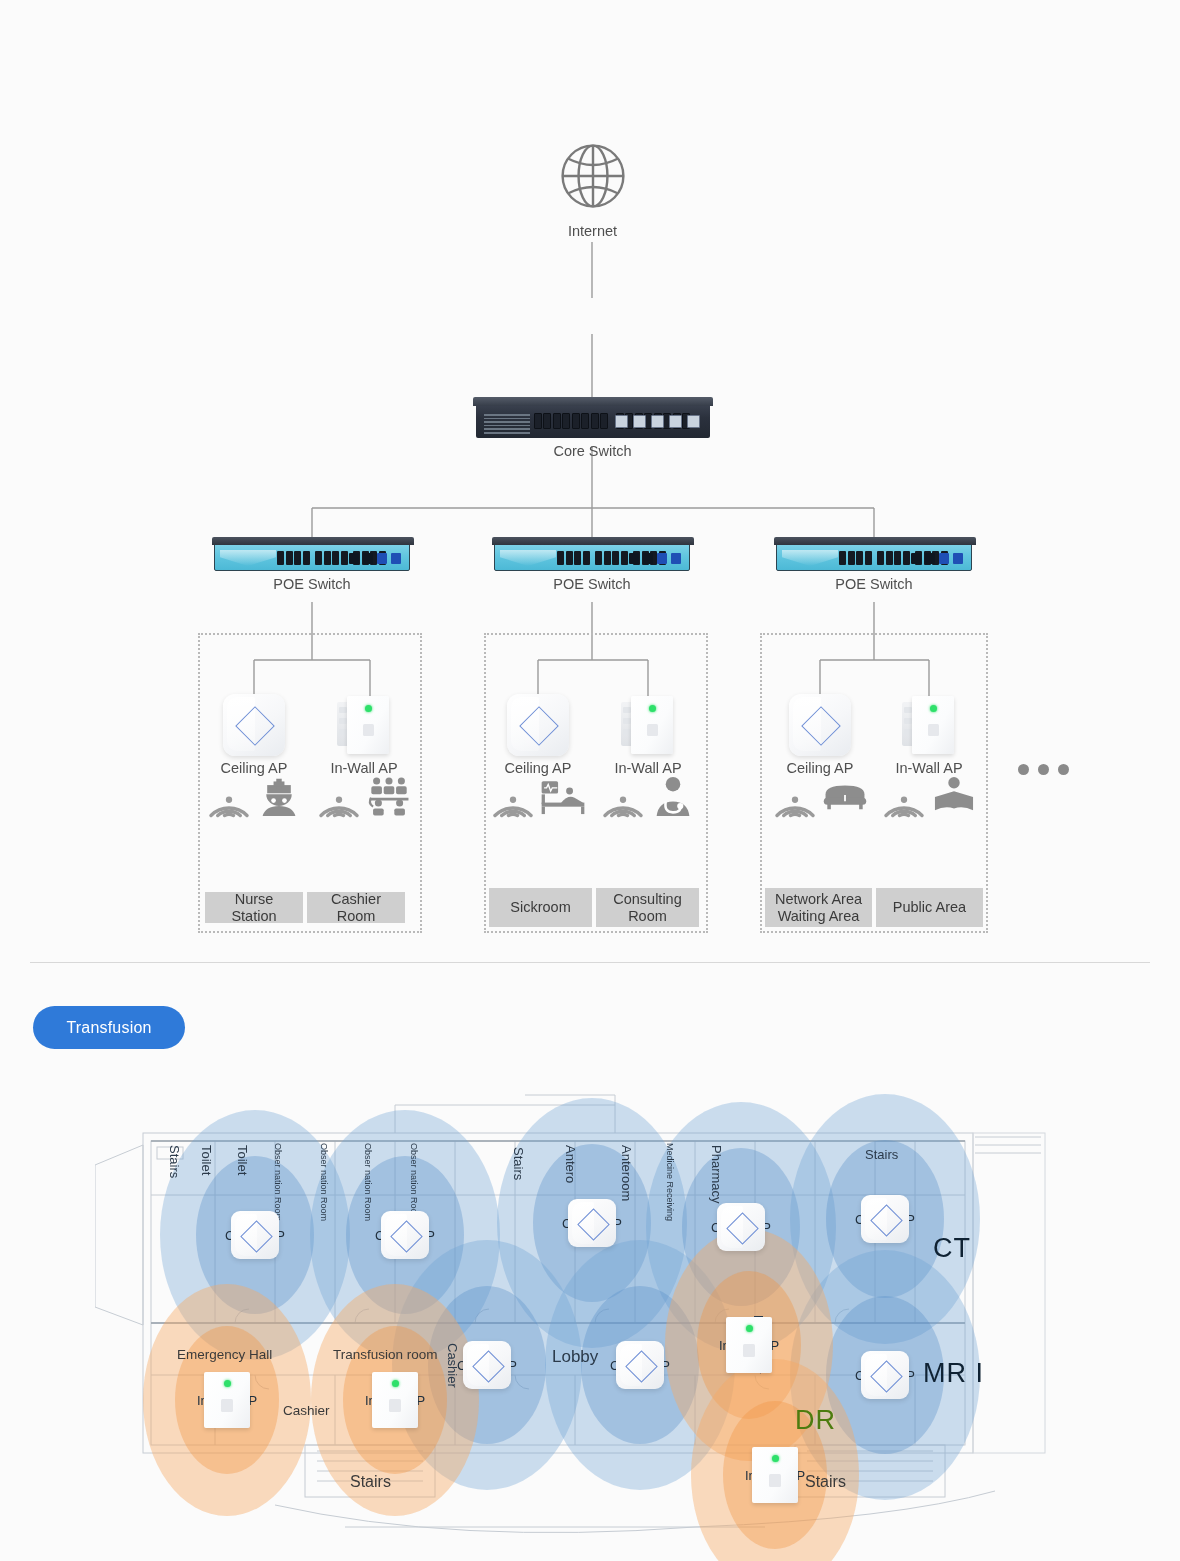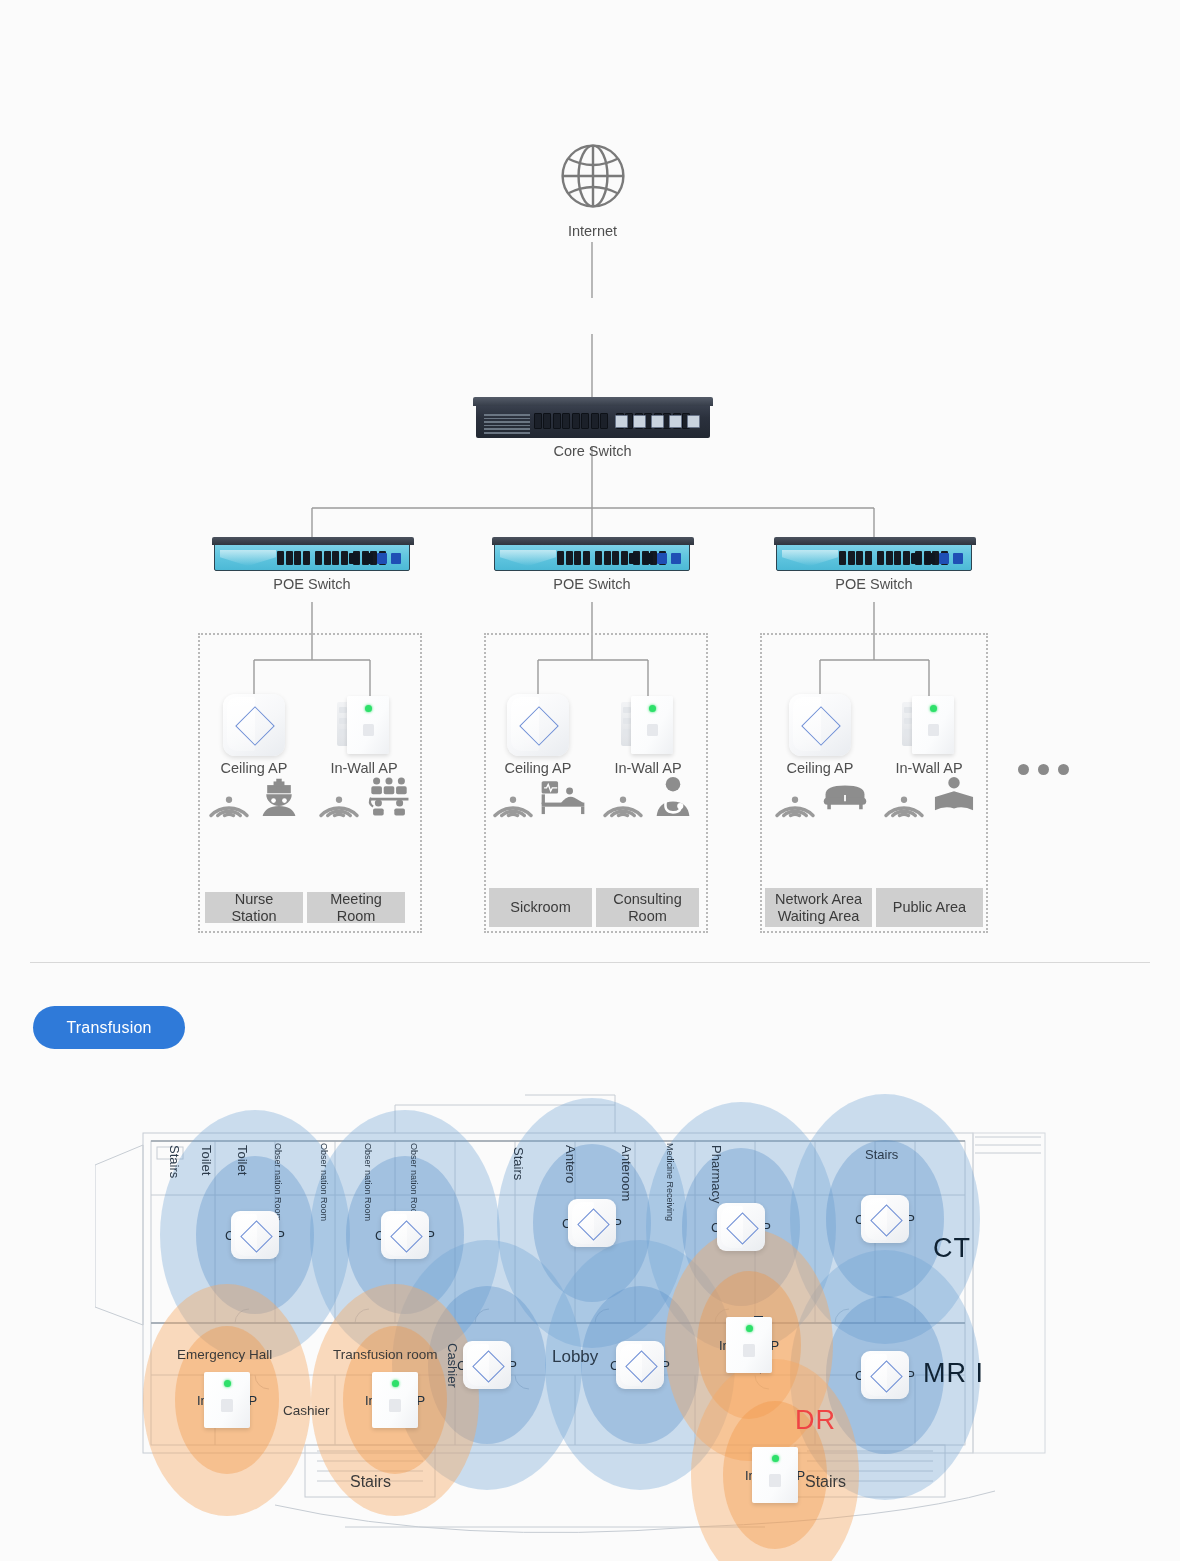--- a/index.html
+++ b/index.html
@@ -202,21 +202,21 @@
     width: 1000px; height: 480px;
   }
   #fp-svg { position: absolute; left: 0; top: 0; width: 1000px; height: 480px; }
 
   .fp-label {
     position: absolute; white-space: nowrap;
     color: #2b3a4a; font-size: 13px;
   }
   .fp-label.vert { writing-mode: vertical-rl; }
   .fp-label.big  { font-size: 27px; color: #0f2233; letter-spacing: 1px; }
-  .fp-label.dr   { font-size: 27px; color: #ef4444; letter-spacing: 1px; }
+  .fp-label.dr   { font-size: 27px; color: #4d7c0f; letter-spacing: 1px; }
   .fp-label.tiny { font-size: 9px; }
   .fp-label.room { font-size: 13.5px; color: #3a3a3a; }
 
   .zone {
     position: absolute; border-radius: 50%;
     transform: translate(-50%, -50%);
     pointer-events: none;
   }
   .zone.blue-o { background: rgba(108,160,212,.34); }
   .zone.blue-i { background: rgba(86,142,200,.34); }
@@ -477,21 +477,21 @@
             <rect x="8" y="36" width="12" height="8" rx="2"></rect>
           <circle cx="38" cy="30" r="4"></circle>
             <rect x="32" y="36" width="12" height="8" rx="2"></rect>
           <path d="M4 24 h44 v3 h-44z"></path>
           <path d="M6 24 q-4 6 2 10" fill="none" stroke="#8d8d8d" stroke-width="2.6"></path>
         </g>
       </svg>
     </div>
     <div class="chips" id="chips1">
       <div class="chip">Nurse Station</div>
-      <div class="chip">Meeting Room</div>
+      <div class="chip">Cashier Room</div>
     </div>
 
     <div class="ap-col" style="left:484px; top:638px;">
       <div class="ceil-ap">
           <div class="gloss"></div>
         </div>
       <div class="ap-name">Ceiling AP</div>
       <svg class="wifi" viewBox="0 0 60 40">
         <g fill="none" stroke="#9a9a9a" stroke-width="4.6" stroke-linecap="round">
           <path d="M6 34 A34 34 0 0 1 54 34"></path>

